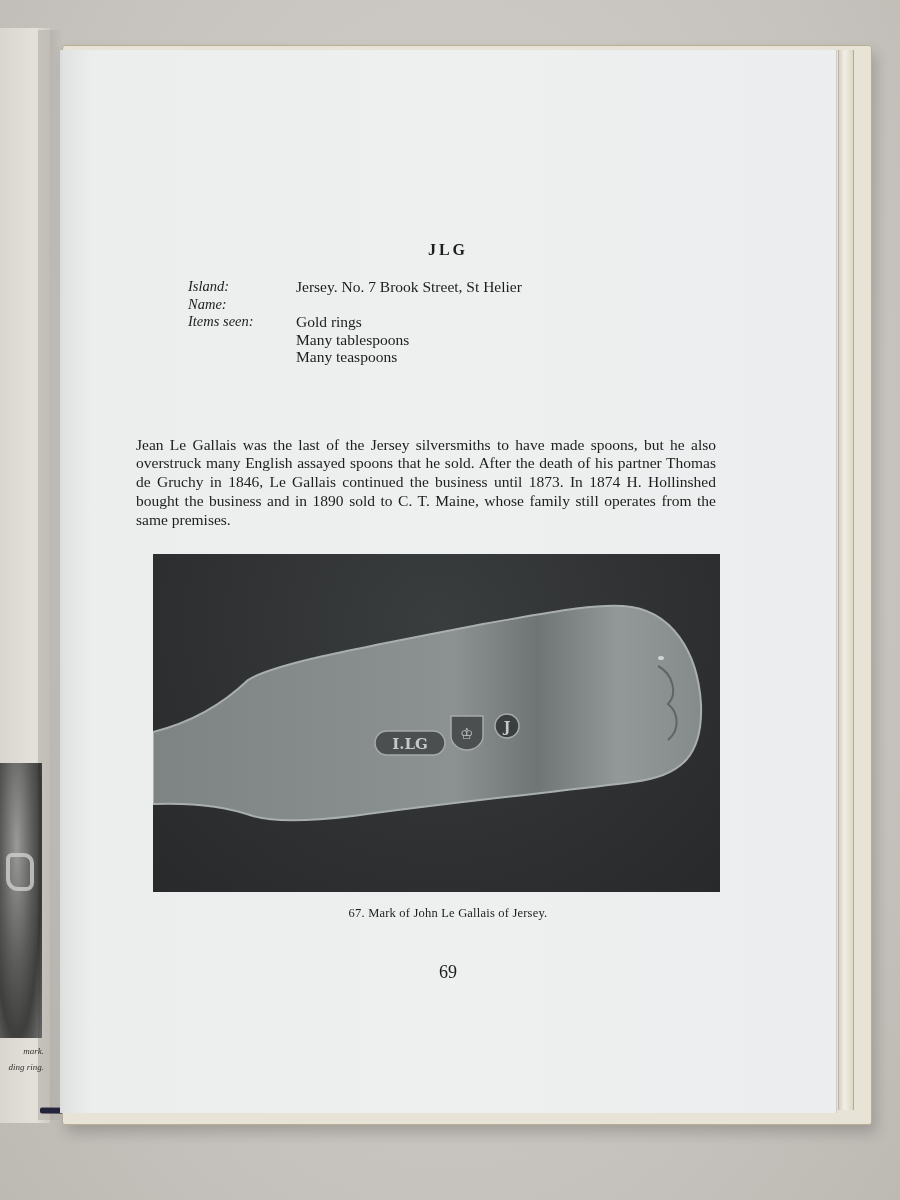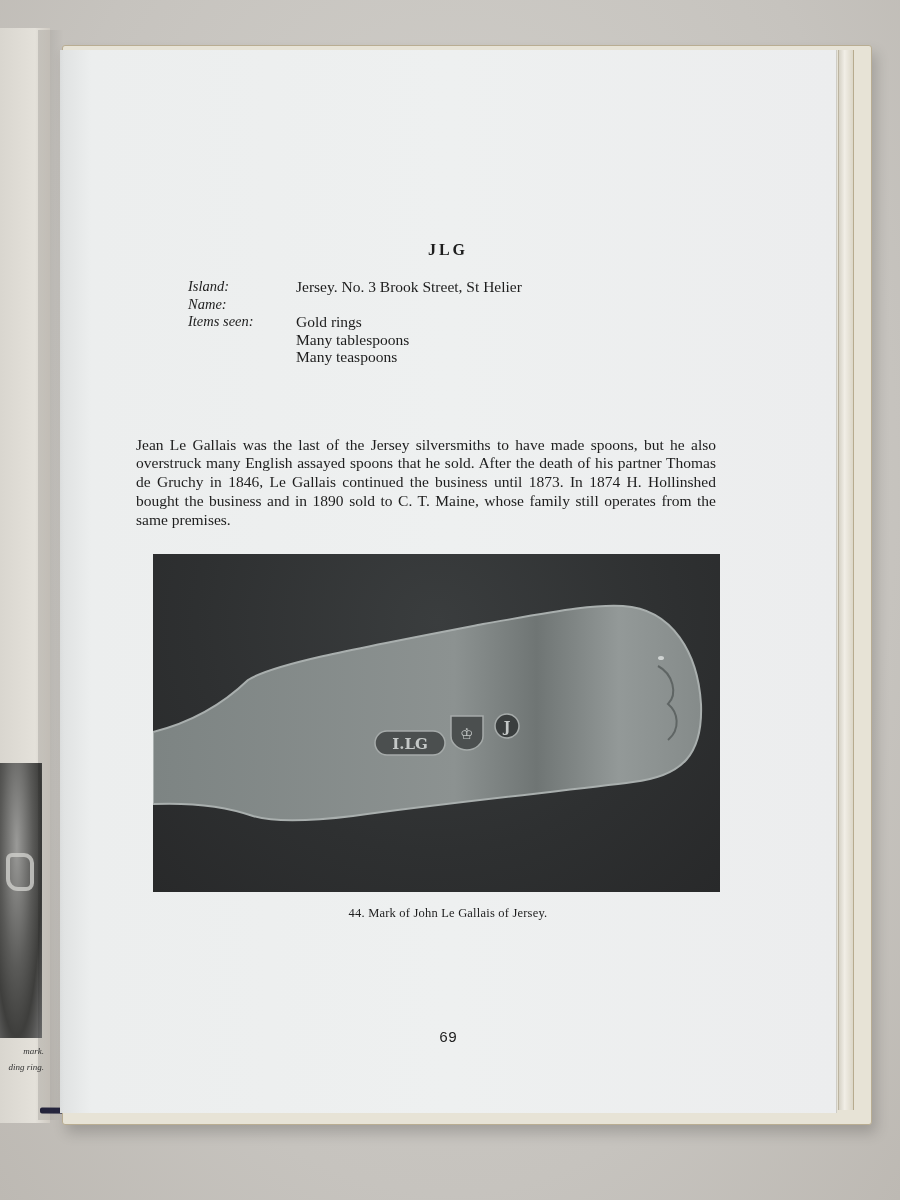--- a/index.html
+++ b/index.html
@@ -80,22 +80,22 @@
       position: absolute; left: 93px; top: 504px; width: 567px; height: 338px;
       background: radial-gradient(ellipse at 50% 20%, #3a3d3e 0%, #2e3031 60%, #28292a 100%);
       overflow: hidden;
     }
     .figure svg { position: absolute; left: 0; top: 0; }
     .caption {
       position: absolute; left: 0; right: 0; top: 856px; text-align: center;
       font-size: 12.5px; color: #1d1d1d; letter-spacing: 0.2px;
     }
     .page-number {
-      position: absolute; left: 0; right: 0; top: 980px; text-align: center;
-      font-size: 15px; color: #1d1d1d; font-family: Liberation Mono, monospace;
+      position: absolute; left: 0; right: 0; top: 912px; text-align: center;
+      font-size: 18px; color: #1d1d1d;
     }
   </style>
 </head>
 <body>
 
 <div class="table-bg"></div>
 
 <div class="left-page">
   <div class="left-photo">
     <div class="glyph"></div>
@@ -109,21 +109,21 @@
 <div class="cloth-bottom"></div>
 <div class="board"></div>
 <div class="board-inner"></div>
 
 <div class="page">
   <div class="page-title">JLG</div>
 
   <div class="details">
     <div class="detail-row">
       <span class="detail-label">Island:</span>
-      <span class="detail-value">Jersey. No. 3 Brook Street, St Helier</span>
+      <span class="detail-value">Jersey. No. 7 Brook Street, St Helier</span>
     </div>
     <div class="detail-row">
       <span class="detail-label">Name:</span>
     </div>
     <div class="detail-row">
       <span class="detail-label">Items seen:</span>
       <span class="detail-value">
         <div>Gold rings</div>
         <div>Many tablespoons</div>
         <div>Many teaspoons</div>
@@ -150,17 +150,17 @@
 
       <rect x="222" y="177" width="70" height="24" rx="12" fill="#4b4f4f" stroke="#a6abaa" stroke-width="1.5"></rect>
       <text x="257" y="195" text-anchor="middle" font-family="DejaVu Serif, serif" font-size="15" font-weight="bold" fill="#c4c8c7">I.LG</text>
       <path d="M298,162 L330,162 L330,182 C330,190 322,196 314,196 C306,196 298,190 298,182 Z" fill="#4b4f4f" stroke="#a6abaa" stroke-width="1.5"></path>
       <text x="314" y="185" text-anchor="middle" font-family="DejaVu Sans, sans-serif" font-size="15" fill="#c4c8c7">♔</text>
       <circle cx="354" cy="172" r="12" fill="#3a3e3e" stroke="#a6abaa" stroke-width="1.5"></circle>
       <text x="354" y="178" text-anchor="middle" font-family="DejaVu Serif, serif" font-size="14" font-weight="bold" fill="#c4c8c7">J</text>
     </svg>
   </div>
 
-  <div class="caption">44.  Mark of John Le Gallais of Jersey.</div>
+  <div class="caption">67.  Mark of John Le Gallais of Jersey.</div>
   <div class="page-number">69</div>
 </div>
 
 <div class="left-gutter-shadow"></div>
 
 </body></html>

